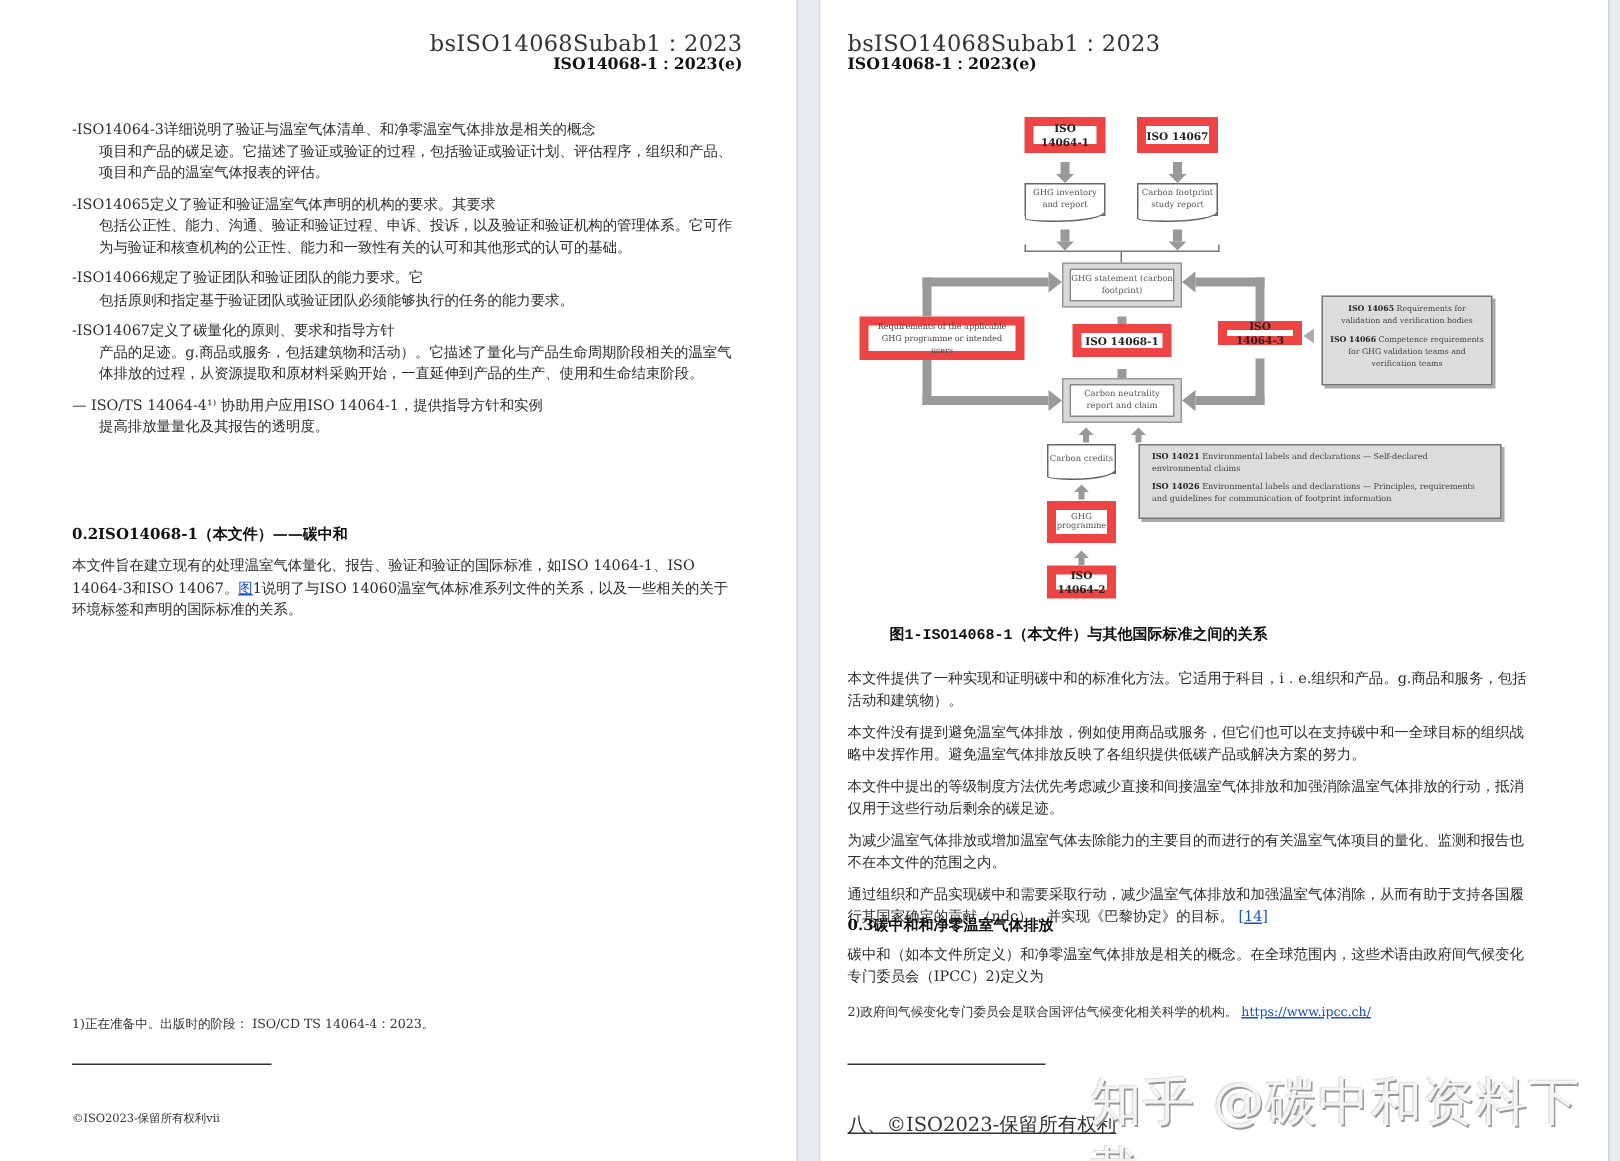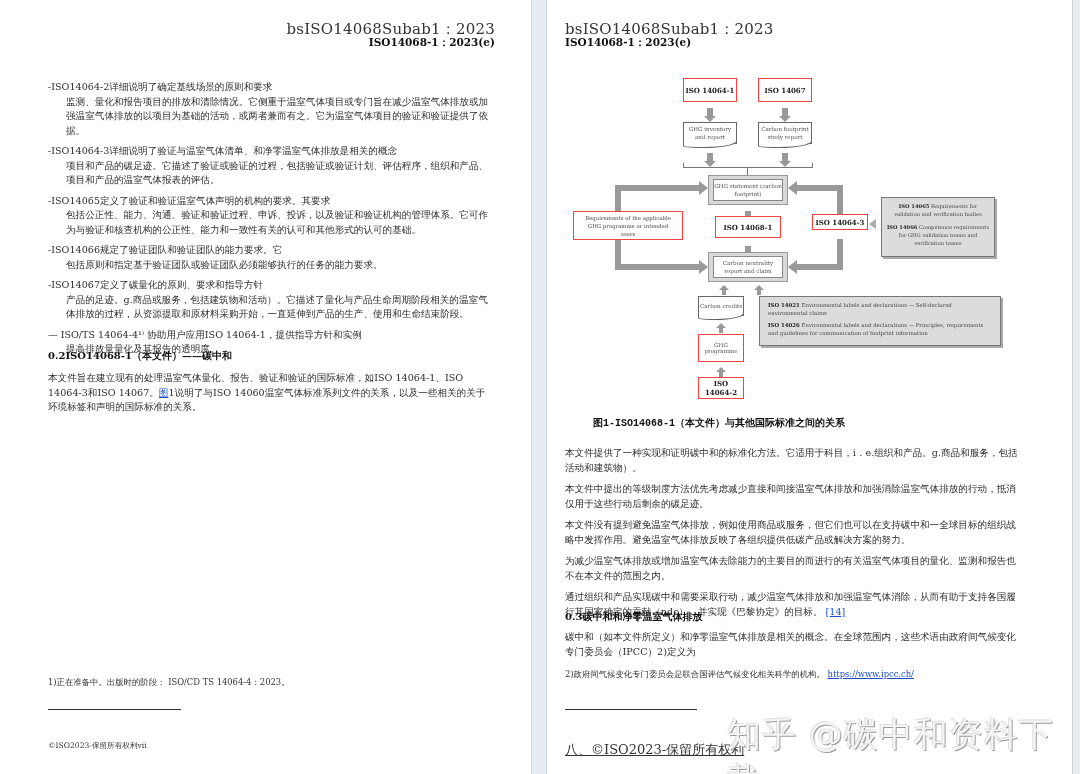--- a/index.html
+++ b/index.html
@@ -20,21 +20,21 @@
 
   .txt { position:absolute; font-size:9.6px; line-height:14.5px; color:#2d2d2d; }
   .txt .bull { display:block; }
   .txt .ind { display:block; padding-left:18px; }
   .heading { position:absolute; font-size:10px; font-weight:bold; color:#111; }
   .link { color:#1d4fc4; text-decoration:underline; }
   .small { position:absolute; font-size:8.4px; color:#333; }
   .rule { position:absolute; height:1px; background:#333; }
 
   
-  .dbox { position:absolute; border:1px solid #ef4444; background:#fff; box-sizing:border-box; display:flex; align-items:center; justify-content:center; text-align:center; font-size:7px; font-weight:bold; color:#222; font-family:"DejaVu Serif", serif; }
+  .dbox { position:absolute; border:6px solid #ef4444; background:#fff; box-sizing:border-box; display:flex; align-items:center; justify-content:center; text-align:center; font-size:7px; font-weight:bold; color:#222; font-family:"DejaVu Serif", serif; }
   .doc { position:absolute; border:1px solid #666; background:#fff; box-sizing:border-box; font-size:5.6px; color:#555; text-align:center; display:flex; align-items:center; justify-content:center; line-height:8px; border-radius:0 0 0 0; }
   .doc::after { content:""; position:absolute; left:-1px; right:-1px; bottom:-5px; height:6px; background:#fff; border-bottom:1px solid #666; border-left:1px solid #666; border-right:1px solid #666; border-radius:0 0 60% 40% / 0 0 100% 30%; }
   .grey-outer { position:absolute; background:#d9d9d9; border:1px solid #999; box-sizing:border-box; }
   .grey-inner { position:absolute; background:#fff; border:1px solid #888; box-sizing:border-box; font-size:5.6px; color:#555; text-align:center; display:flex; align-items:center; justify-content:center; line-height:8px; }
   .panel { position:absolute; background:#dcdcdc; border:1px solid #777; box-shadow:2px 2px 0 #aaa; box-sizing:border-box; font-size:5.2px; color:#444; text-align:center; line-height:8px; padding:4px 4px; }
   .panel b { color:#222; }
   .arrow-d { position:absolute; width:0; height:0; border-left:6px solid transparent; border-right:6px solid transparent; border-top:6px solid #999; }
   .arrow-d::before { content:""; position:absolute; left:-3px; top:-14px; width:6px; height:8px; background:#999; }
   .arrow-u { position:absolute; width:0; height:0; border-left:5px solid transparent; border-right:5px solid transparent; border-bottom:5px solid #999; }
   .arrow-u::before { content:""; position:absolute; left:-2px; top:5px; width:4px; height:5px; background:#999; }
@@ -46,24 +46,20 @@
   .watermark { position:absolute; font-family:"DejaVu Sans", sans-serif; font-size:34px; color:#f4f4f4; text-shadow:1px 1px 0 #9a9a9a, -1px -1px 0 #e0e0e0; letter-spacing:1px; }
 </style>
 </head>
 <body>
 
 <div id="page-left" class="page">
   <div class="hdr1" style="right:36px; top:20px;">bsISO14068Subab1：2023</div>
   <div class="hdr2" style="right:36px; top:36px;">ISO14068-1：2023(e)</div>
 
   <div class="txt" style="left:48px; top:80px; width:445px;">
-    <div style="margin-bottom:6px;">
-      <span class="bull">-ISO14064-2详细说明了确定基线场景的原则和要求</span>
-      <span class="ind">监测、量化和报告项目的排放和清除情况。它侧重于温室气体项目或专门旨在减少温室气体排放或加强温室气体排放的以项目为基础的活动，或两者兼而有之。它为温室气体项目的验证和验证提供了依据。</span>
-    </div>
     <div style="margin-bottom:6px;">
       <span class="bull">-ISO14064-3详细说明了验证与温室气体清单、和净零温室气体排放是相关的概念</span>
       <span class="ind">项目和产品的碳足迹。它描述了验证或验证的过程，包括验证或验证计划、评估程序，组织和产品、项目和产品的温室气体报表的评估。</span>
     </div>
     <div style="margin-bottom:6px;">
       <span class="bull">-ISO14065定义了验证和验证温室气体声明的机构的要求。其要求</span>
       <span class="ind">包括公正性、能力、沟通、验证和验证过程、申诉、投诉，以及验证和验证机构的管理体系。它可作为与验证和核查机构的公正性、能力和一致性有关的认可和其他形式的认可的基础。</span>
     </div>
     <div style="margin-bottom:6px;">
       <span class="bull">-ISO14066规定了验证团队和验证团队的能力要求。它</span>
@@ -157,22 +153,22 @@
     <div class="arrow-u" style="left:169px; top:323px;"></div>
     <div class="dbox" style="left:151px; top:334px; width:46px; height:28px; font-weight:normal; font-size:5.6px; color:#555;">GHG programme</div>
     <div class="arrow-u" style="left:169px; top:367px;"></div>
     <div class="dbox" style="left:151px; top:377px; width:46px; height:22px;">ISO 14064-2</div>
   </div>
 
   <div class="caption" style="left:46px; top:416px;">图1-ISO14068-1（本文件）与其他国际标准之间的关系</div>
 
   <div class="txt" style="left:18px; top:446px; width:460px;">
     <div style="margin-bottom:7px;">本文件提供了一种实现和证明碳中和的标准化方法。它适用于科目，i．e.组织和产品。g.商品和服务，包括活动和建筑物）。</div>
+    <div style="margin-bottom:7px;">本文件没有提到避免温室气体排放，例如使用商品或服务，但它们也可以在支持碳中和一全球目标的组织战略中发挥作用。避免温室气体排放反映了各组织提供低碳产品或解决方案的努力。</div>
     <div style="margin-bottom:7px;">本文件中提出的等级制度方法优先考虑减少直接和间接温室气体排放和加强消除温室气体排放的行动，抵消仅用于这些行动后剩余的碳足迹。</div>
-    <div style="margin-bottom:7px;">本文件没有提到避免温室气体排放，例如使用商品或服务，但它们也可以在支持碳中和一全球目标的组织战略中发挥作用。避免温室气体排放反映了各组织提供低碳产品或解决方案的努力。</div>
     <div style="margin-bottom:7px;">为减少温室气体排放或增加温室气体去除能力的主要目的而进行的有关温室气体项目的量化、监测和报告也不在本文件的范围之内。</div>
     <div>
       <span>通过组织和产品实现碳中和需要采取行动，减少温室气体排放和加强温室气体消除，从而有助于支持各国履行其国家确定的贡献（ndc），并实现《巴黎协定》的目标。</span>
       <a class="link">[14]</a>
     </div>
   </div>
 
   <div class="heading" style="left:18px; top:610px;">0.3碳中和和净零温室气体排放</div>
   <div class="txt" style="left:18px; top:630px; width:460px;">碳中和（如本文件所定义）和净零温室气体排放是相关的概念。在全球范围内，这些术语由政府间气候变化专门委员会（IPCC）2)定义为</div>
 

